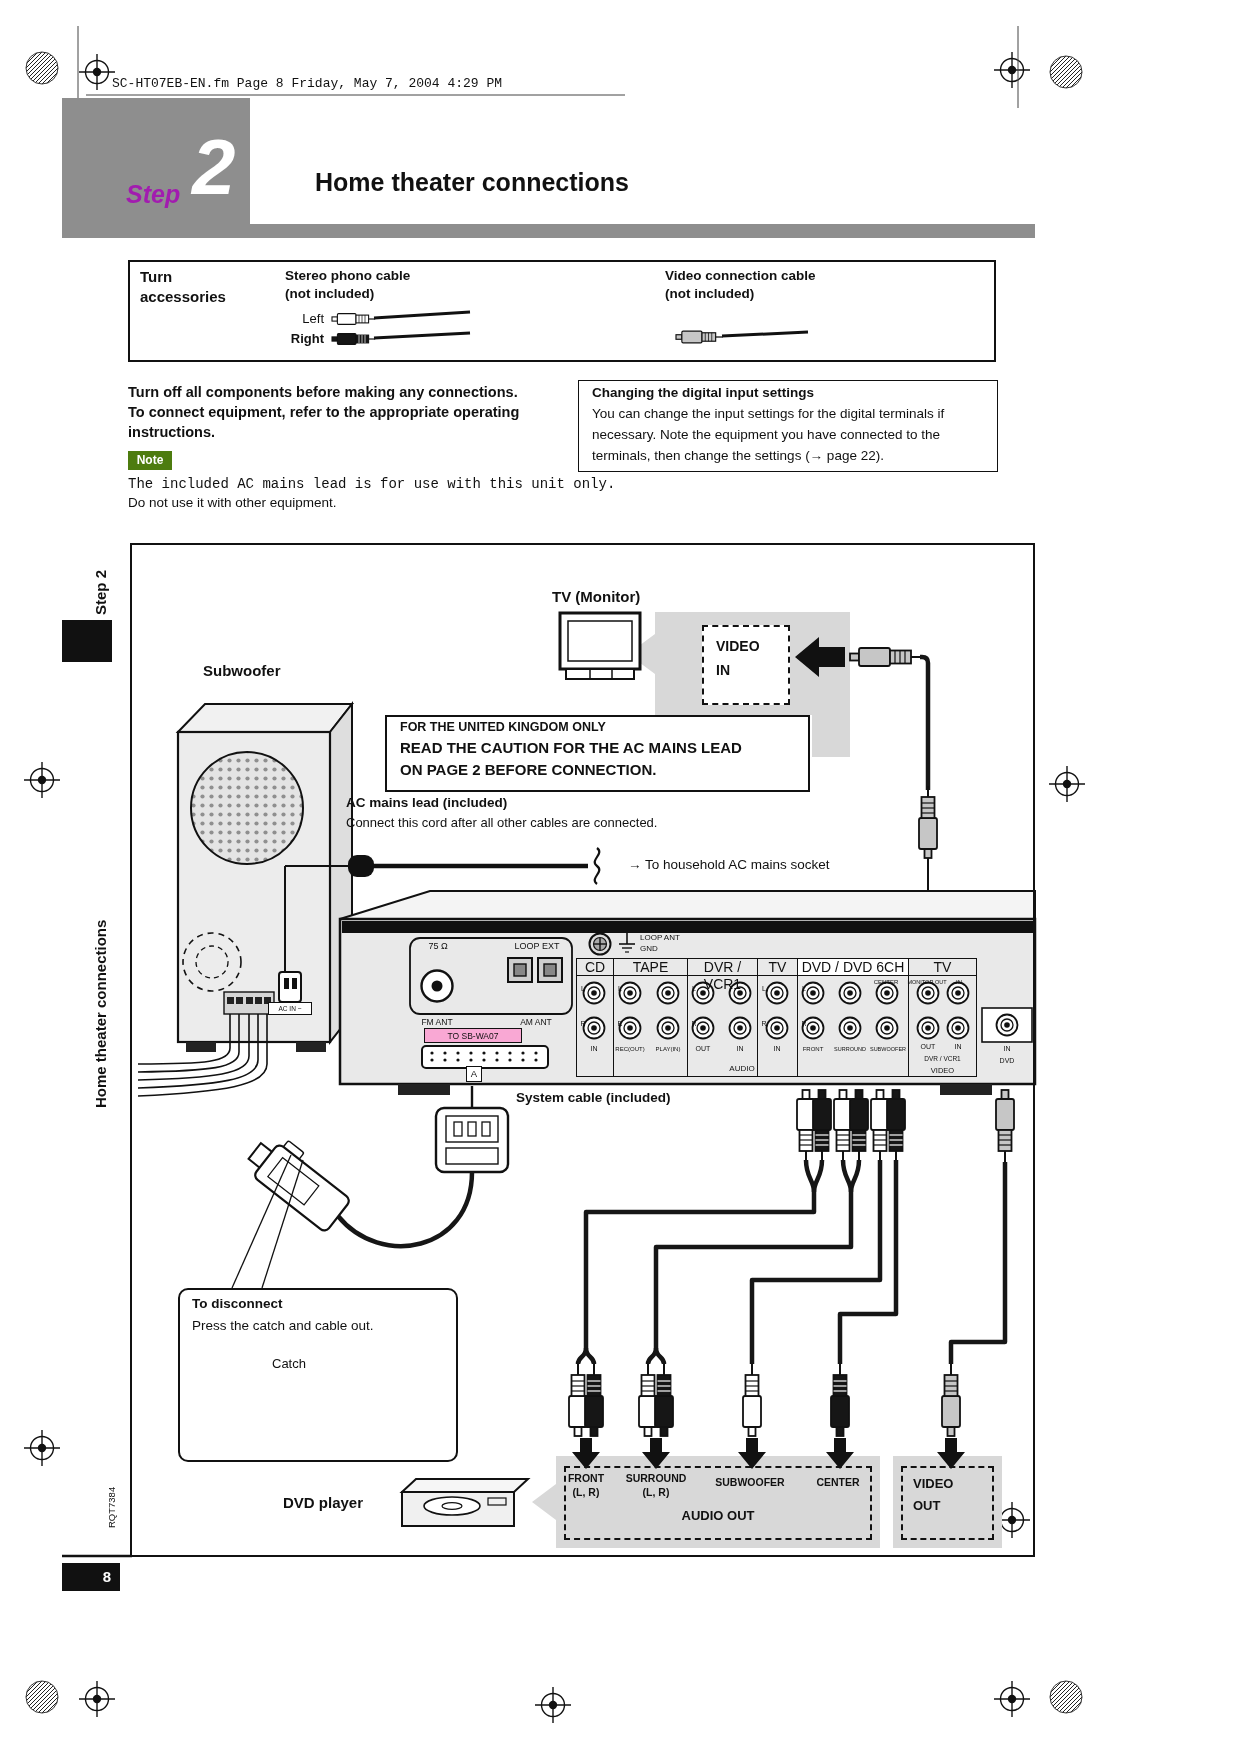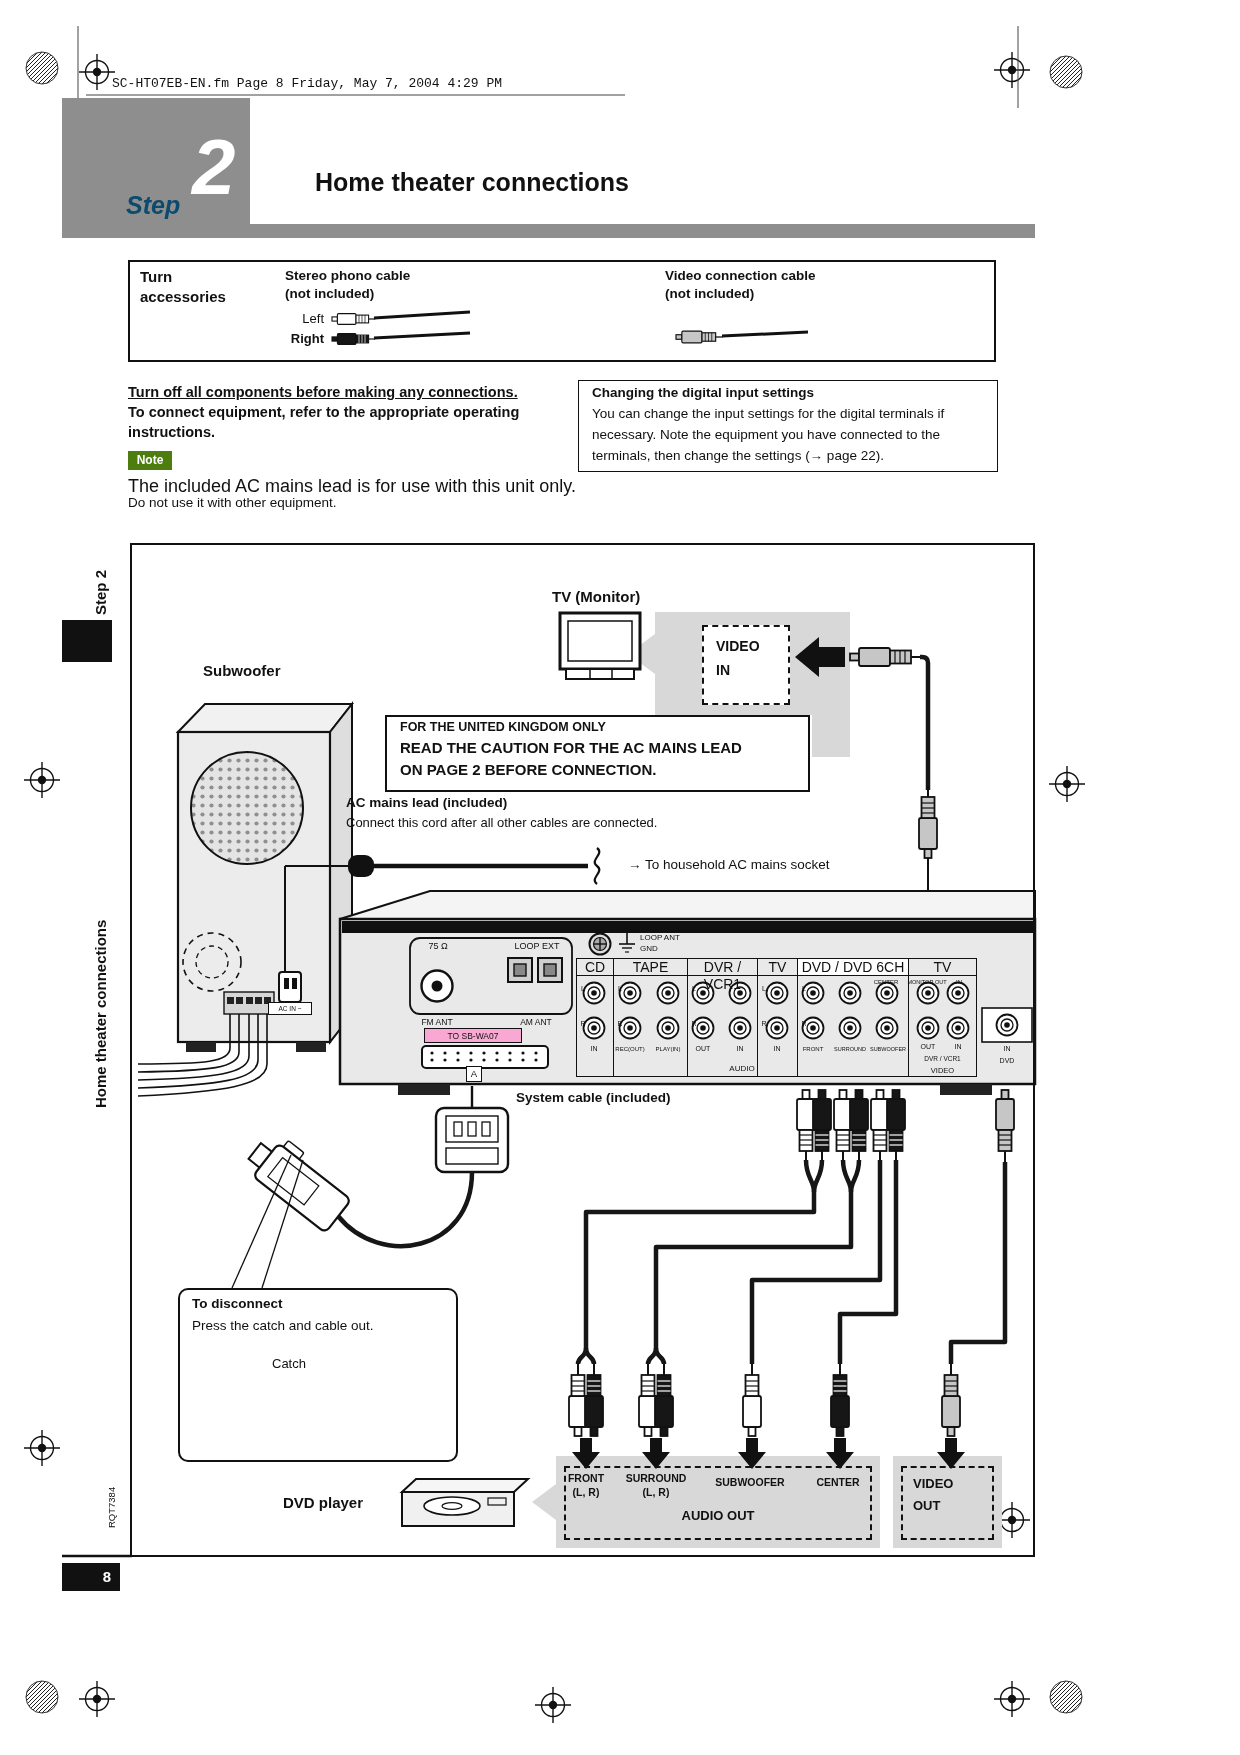--- a/index.html
+++ b/index.html
@@ -322,39 +322,39 @@
   <ellipse cx="452" cy="1506" rx="28" ry="9" fill="#fff" stroke="#111" stroke-width="1.6"></ellipse>
   <ellipse cx="452" cy="1506" rx="10" ry="3.4" fill="none" stroke="#111" stroke-width="1.2"></ellipse>
   <rect x="488" y="1498" width="18" height="7" fill="none" stroke="#111" stroke-width="1.2"></rect>
 </g>
 </svg>
 
 <div class="abs" style="left:112px;top:76px;width:580px;font-family:'Liberation Mono',monospace;font-size:13px;">SC-HT07EB-EN.fm  Page 8  Friday, May 7, 2004  4:29 PM</div>
 
 <div class="abs" style="left:62px;top:98px;width:188px;height:140px;background:#8e8e8e;"></div>
 <div class="abs" style="left:250px;top:224px;width:785px;height:14px;background:#8e8e8e;"></div>
-<div class="abs b i" style="left:126px;top:191px;font-size:25px;color:#0c4a6e;">Step</div>
+<div class="abs b i" style="left:126px;top:180px;font-size:25px;color:#a21caf;">Step</div>
 <div class="abs b i" style="left:192px;top:122px;font-size:78px;color:#fff;line-height:90px;">2</div>
 <div class="abs b" style="left:315px;top:168px;width:600px;font-size:25px;">Home theater connections</div>
 
 <div class="box" style="left:128px;top:260px;width:868px;height:102px;border:2px solid #111;"></div>
 <div class="abs b" style="left:140px;top:268px;font-size:15px;">Turn</div>
 <div class="abs b" style="left:140px;top:288px;font-size:15px;">accessories</div>
 <div class="abs b" style="left:285px;top:268px;font-size:13.5px;">Stereo phono cable</div>
 <div class="abs b" style="left:285px;top:286px;font-size:13.5px;">(not included)</div>
 <div class="abs r" style="left:276px;top:311px;width:48px;font-size:13px;">Left</div>
 <div class="abs r" style="left:268px;top:331px;width:56px;font-size:13px;font-weight:bold;">Right</div>
 <div class="abs b" style="left:665px;top:268px;font-size:13.5px;">Video connection cable</div>
 <div class="abs b" style="left:665px;top:286px;font-size:13.5px;">(not included)</div>
 
-<div class="abs b" style="left:128px;top:384px;font-size:14.5px;text-decoration:underline;">Turn off all components before making any connections.</div>
+<div class="abs b" style="left:128px;top:384px;font-size:14.5px;">Turn off all components before making any connections.</div>
 <div class="abs b" style="left:128px;top:404px;font-size:14.5px;">To connect equipment, refer to the appropriate operating</div>
 <div class="abs b" style="left:128px;top:424px;font-size:14.5px;">instructions.</div>
 <div class="abs b c" style="left:128px;top:451px;width:44px;height:19px;background:#4d7c0f;color:#fff;font-size:12px;line-height:19px;">Note</div>
-<div class="abs" style="left:128px;top:476px;font-size:18px;">The included AC mains lead is for use with this unit only.</div>
+<div class="abs" style="left:128px;top:476px;font-size:14px;font-family:Liberation Mono, monospace;">The included AC mains lead is for use with this unit only.</div>
 <div class="abs" style="left:128px;top:495px;font-size:13.5px;">Do not use it with other equipment.</div>
 
 <div class="box" style="left:578px;top:380px;width:420px;height:92px;border:1.5px solid #111;"></div>
 <div class="abs b" style="left:592px;top:385px;font-size:13.5px;">Changing the digital input settings</div>
 <div class="abs" style="left:592px;top:406px;font-size:13.5px;">You can change the input settings for the digital terminals if</div>
 <div class="abs" style="left:592px;top:427px;font-size:13.5px;">necessary. Note the equipment you have connected to the</div>
 <div class="abs" style="left:592px;top:448px;font-size:13.5px;">terminals, then change the settings (→ page  22).</div>
 
 <div class="abs b vert" style="left:92px;top:553px;height:62px;font-size:15px;">Step 2</div>
 <div class="abs" style="left:62px;top:620px;width:50px;height:42px;background:#111;"></div>

